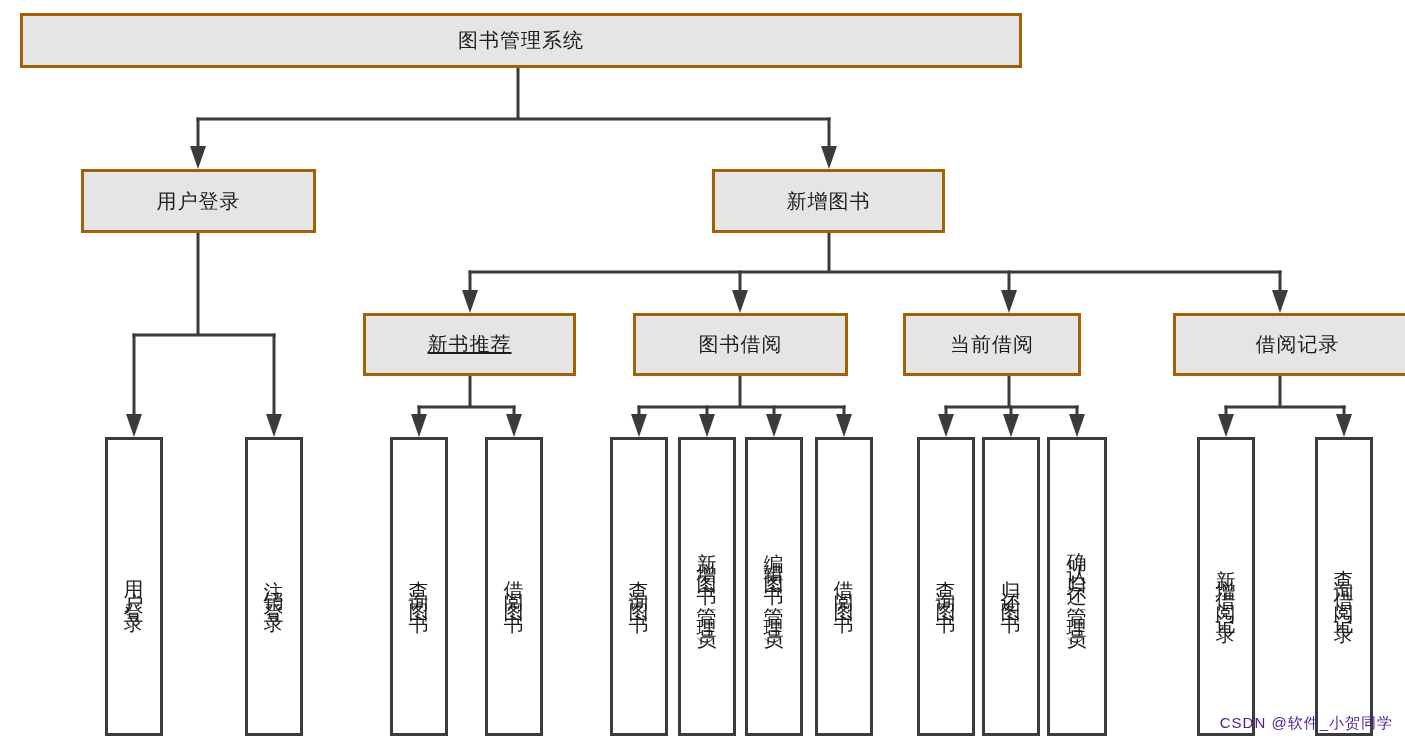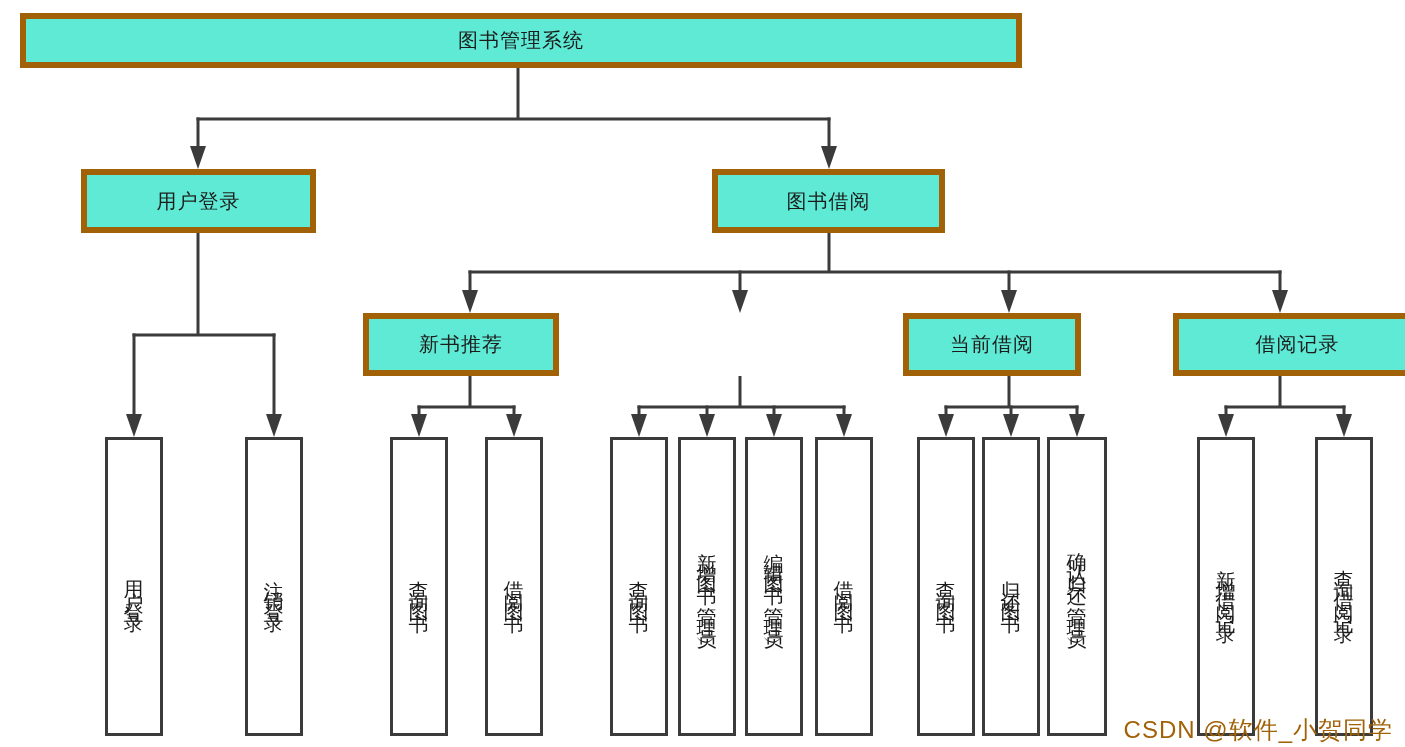--- a/index.html
+++ b/index.html
@@ -14,22 +14,22 @@
   }
   #connector-layer {
     position: absolute;
     left: 0; top: 0;
     width: 1405px; height: 747px;
     z-index: 1;
   }
   .hnode {
     position: absolute;
     box-sizing: border-box;
-    background: #5eead4;
-    border: 6px solid #a16207;
+    background: #e5e5e5;
+    border: 3px solid #a16207;
     display: flex;
     align-items: center;
     justify-content: center;
     font-size: 20px;
     letter-spacing: 1px;
     z-index: 2;
     white-space: nowrap;
   }
   .vnode {
     position: absolute;
@@ -46,21 +46,21 @@
     text-orientation: mixed;
     font-size: 20px;
     letter-spacing: 11px;
     line-height: 1;
     white-space: nowrap;
   }
   
   #node-root            { left: 20px;   top: 13px;  width: 1002px; height: 55px; }
   #node-user-login      { left: 81px;   top: 169px; width: 235px;  height: 64px; }
   #node-book-management { left: 712px;  top: 169px; width: 233px;  height: 64px; }
-  #node-new-book-recommend { left: 363px;  top: 313px; width: 196px; height: 63px; }
+  #node-new-book-recommend { left: 363px;  top: 313px; width: 213px; height: 63px; text-decoration: underline; }
   #node-book-borrow        { left: 633px;  top: 313px; width: 215px; height: 63px; }
   #node-current-borrow     { left: 903px;  top: 313px; width: 178px; height: 63px; }
   #node-borrow-records     { left: 1173px; top: 313px; width: 249px; height: 63px; }
   .vnode { top: 437px; width: 58px; height: 299px; }
   #leaf-user-login          { left: 105px; }
   #leaf-logout              { left: 245px; }
   #leaf-query-book-1        { left: 390px; }
   #leaf-borrow-book-1       { left: 485px; }
   #leaf-query-book-2        { left: 610px; }
   #leaf-add-book-admin      { left: 678px; }
@@ -69,22 +69,22 @@
   #leaf-query-book-3        { left: 917px; }
   #leaf-return-book         { left: 982px; }
   #leaf-confirm-return-admin{ left: 1047px; width: 60px; }
   #leaf-add-borrow-record   { left: 1197px; }
   #leaf-query-borrow-record { left: 1315px; }
   #watermark {
     position: absolute;
     right: 12px;
     top: 714px;
     z-index: 3;
-    font-size: 24px;
-    color: #a16207;
+    font-size: 15px;
+    color: #4c1d95;
     letter-spacing: 1px;
     white-space: nowrap;
   }
 </style>
 </head>
 <body>
 
 <div id="stage">
 
   <svg id="connector-layer" viewBox="0 0 1405 747" xmlns="http://www.w3.org/2000/svg">
@@ -166,26 +166,29 @@
   </svg>
 
   <div class="hnode" id="node-root">
     <span>图书管理系统</span>
   </div>
 
   <div class="hnode" id="node-user-login">
     <span>用户登录</span>
   </div>
   <div class="hnode" id="node-book-management">
-    <span>图书借阅</span>
+    <span>新增图书</span>
   </div>
 
   <div class="hnode" id="node-new-book-recommend">
     <span>新书推荐</span>
   </div>
+  <div class="hnode" id="node-book-borrow">
+    <span>图书借阅</span>
+  </div>
   <div class="hnode" id="node-current-borrow">
     <span>当前借阅</span>
   </div>
   <div class="hnode" id="node-borrow-records">
     <span>借阅记录</span>
   </div>
 
   <div class="vnode" id="leaf-user-login">
     <span class="vlabel">用户登录</span>
   </div>

